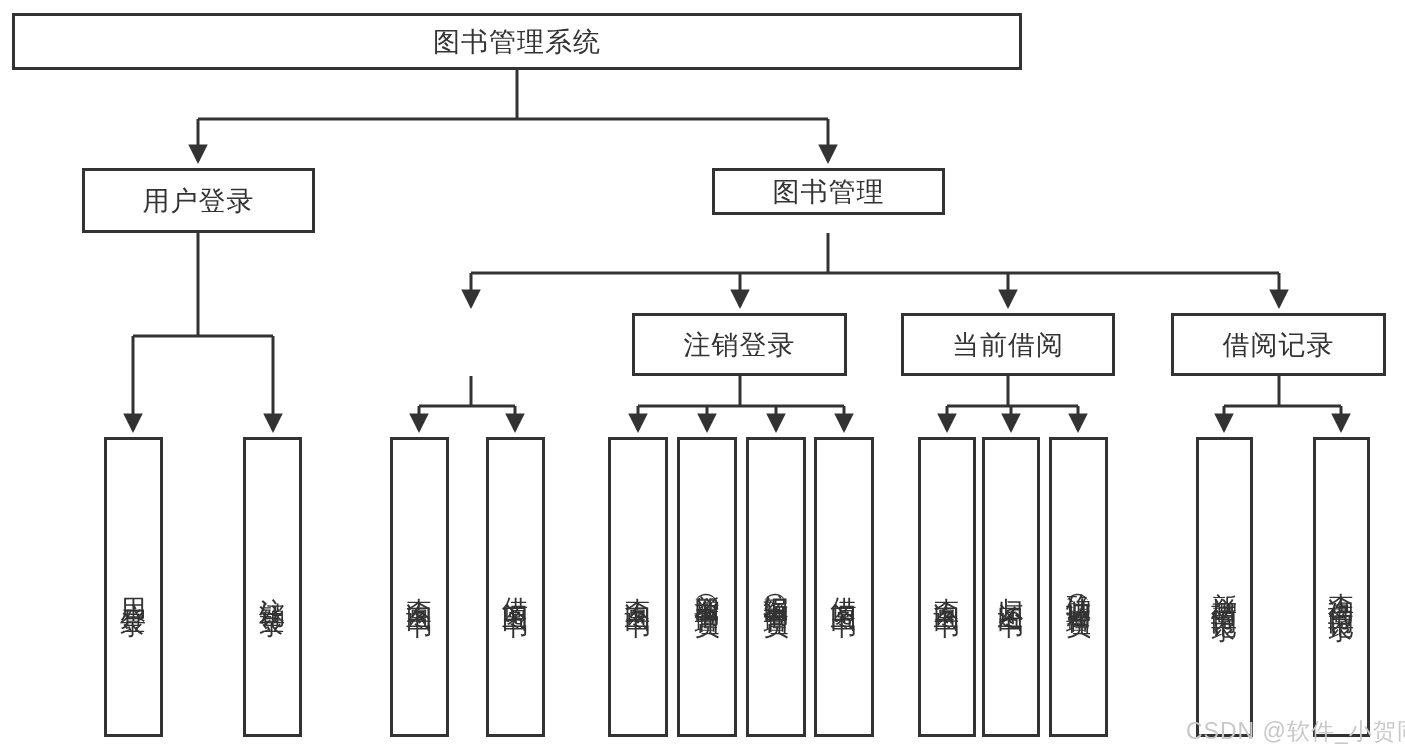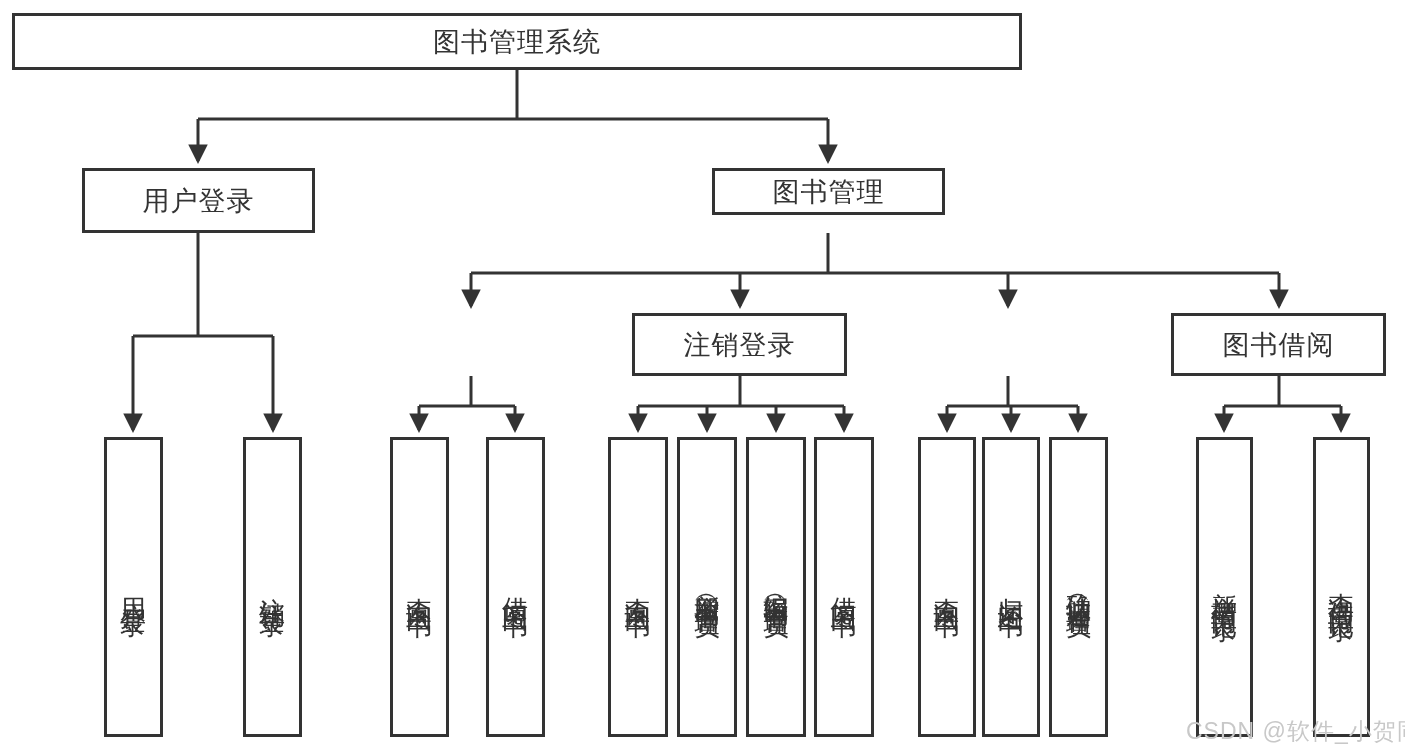--- a/index.html
+++ b/index.html
@@ -94,21 +94,22 @@
       <path d="M1341,406 V430" marker-end="url(#arw)"></path>
     </g>
   </svg>
 
   <div class="box hbox" style="left:12px;top:13px;width:1010px;height:57px">图书管理系统</div>
 
   <div class="box hbox" style="left:82px;top:168px;width:233px;height:65px">用户登录</div>
   <div class="box hbox" style="left:712px;top:168px;width:233px;height:47px">图书管理</div>
 
   <div class="box hbox" style="left:632px;top:313px;width:215px;height:63px">注销登录</div>
-  <div class="box hbox" style="left:1171px;top:313px;width:215px;height:63px">图书借阅</div>
+  <div class="box hbox" style="left:901px;top:313px;width:214px;height:63px">当前借阅</div>
+  <div class="box hbox" style="left:1171px;top:313px;width:215px;height:63px">借阅记录</div>
 
   <div class="box vbox" style="left:104px;top:437px;width:59px;height:300px">用户登录</div>
   <div class="box vbox" style="left:243px;top:437px;width:59px;height:300px">注销登录</div>
 
   <div class="box vbox" style="left:390px;top:437px;width:59px;height:300px">查询图书</div>
   <div class="box vbox" style="left:486px;top:437px;width:59px;height:300px">借阅图书</div>
 
   <div class="box vbox" style="left:608px;top:437px;width:60px;height:300px">查询图书</div>
   <div class="box vbox long" style="left:677px;top:437px;width:60px;height:300px">新增图书（管理员）</div>
   <div class="box vbox long" style="left:746px;top:437px;width:60px;height:300px">编辑图书（管理员）</div>

